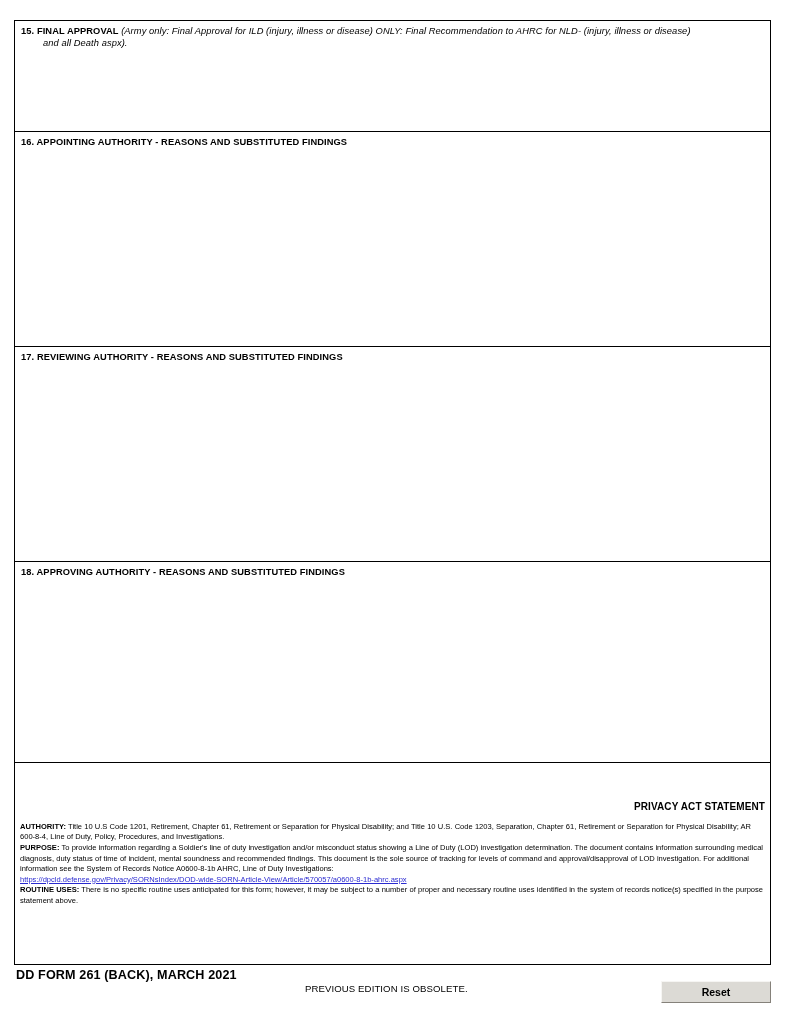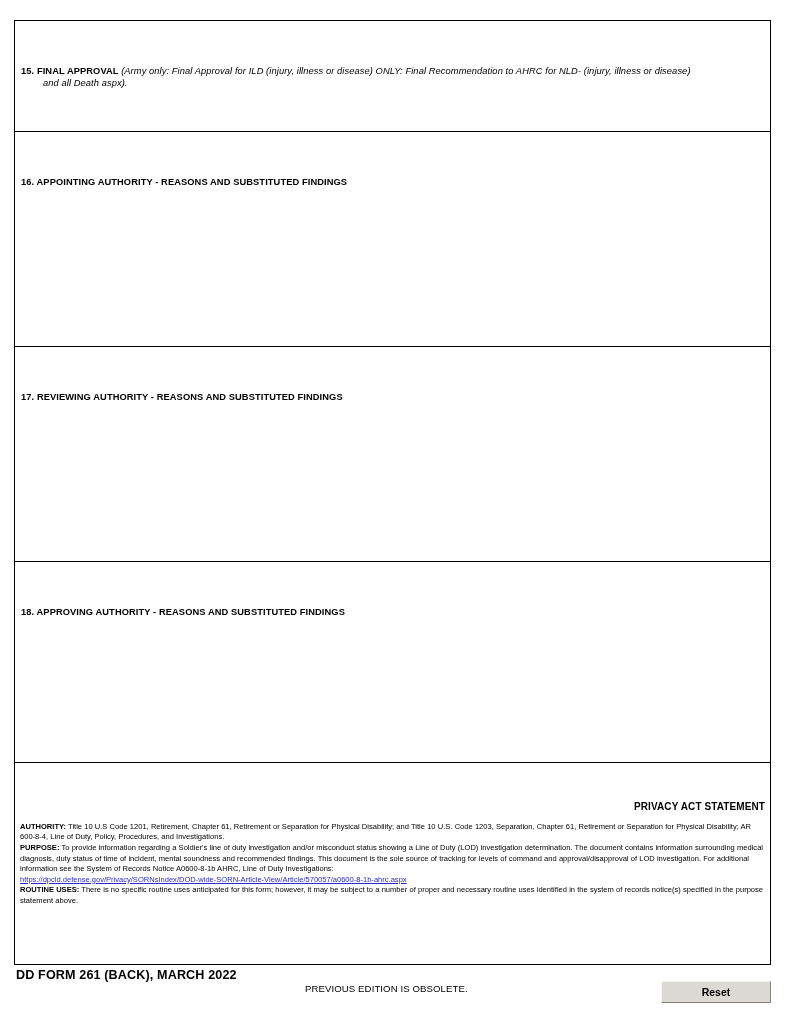--- a/index.html
+++ b/index.html
@@ -49,21 +49,20 @@
   .sec-18 { height: 201px; }
   .sec-privacy { height: 199px; }
 
   
   .sec-head {
     padding: 5px 6px 0 6px;
     font-size: 9.3px;
     line-height: 11.6px;
     font-weight: bold;
     letter-spacing: 0.01em;
-    margin-top: 40px;
   }
   .sec-head .num { font-weight: bold; }
   .sec-head .title { font-weight: bold; }
   .sec-head .paren {
     font-weight: normal;
     font-style: italic;
   }
   .sec-head .indent-line {
     display: block;
     padding-left: 22px;
@@ -213,19 +212,19 @@
           <span class="pa-label">ROUTINE USES:</span>
           <span>There is no specific routine uses anticipated for this form; however, it may be subject to a number of proper and necessary routine uses identified in the system of records notice(s) specified in the purpose statement above.</span>
         </p>
 
       </div>
     </div>
 
   </div>
 
   <div class="footer">
-    <div class="form-id">DD FORM 261 (BACK), MARCH 2022</div>
+    <div class="form-id">DD FORM 261 (BACK), MARCH 2021</div>
     <div class="prev-edition">PREVIOUS EDITION IS OBSOLETE.</div>
   </div>
 
   <button class="reset-button" type="button">Reset</button>
 
 </div>
 
 </body></html>

